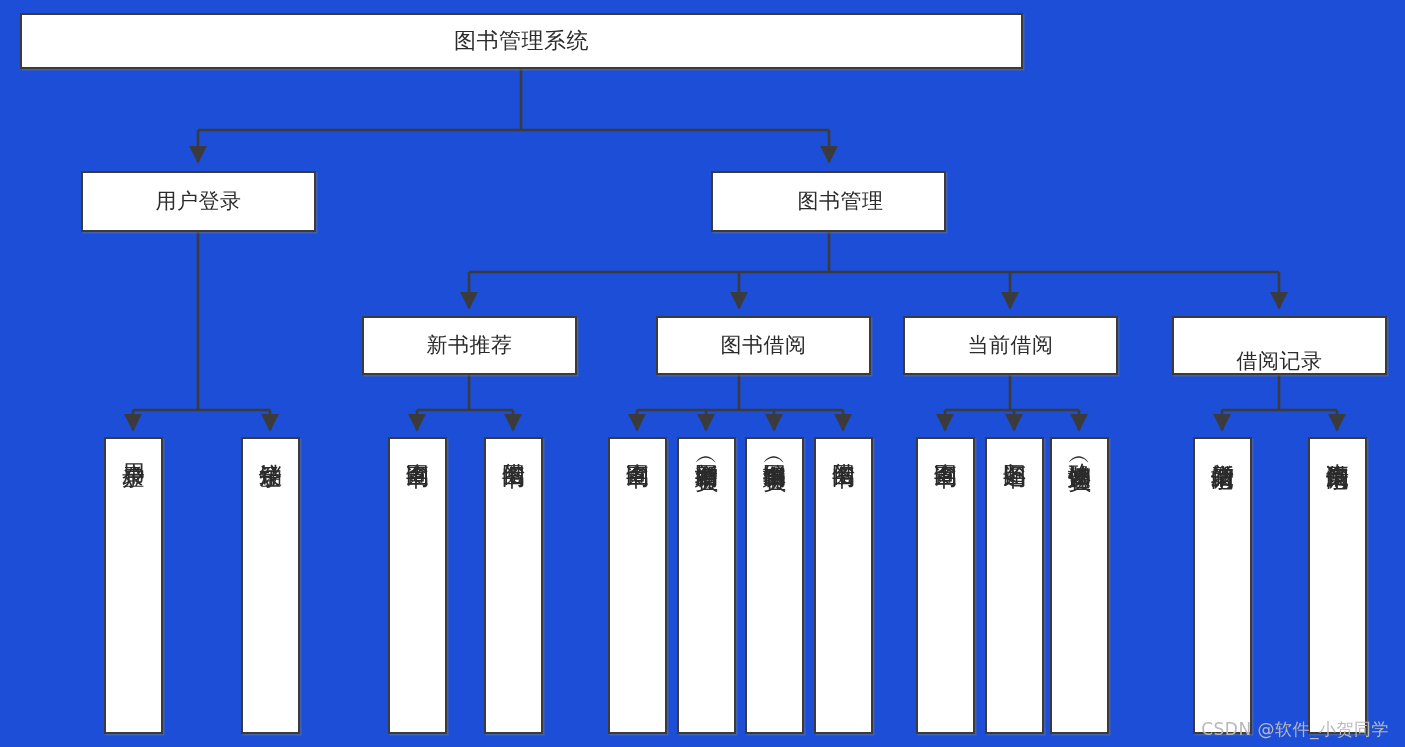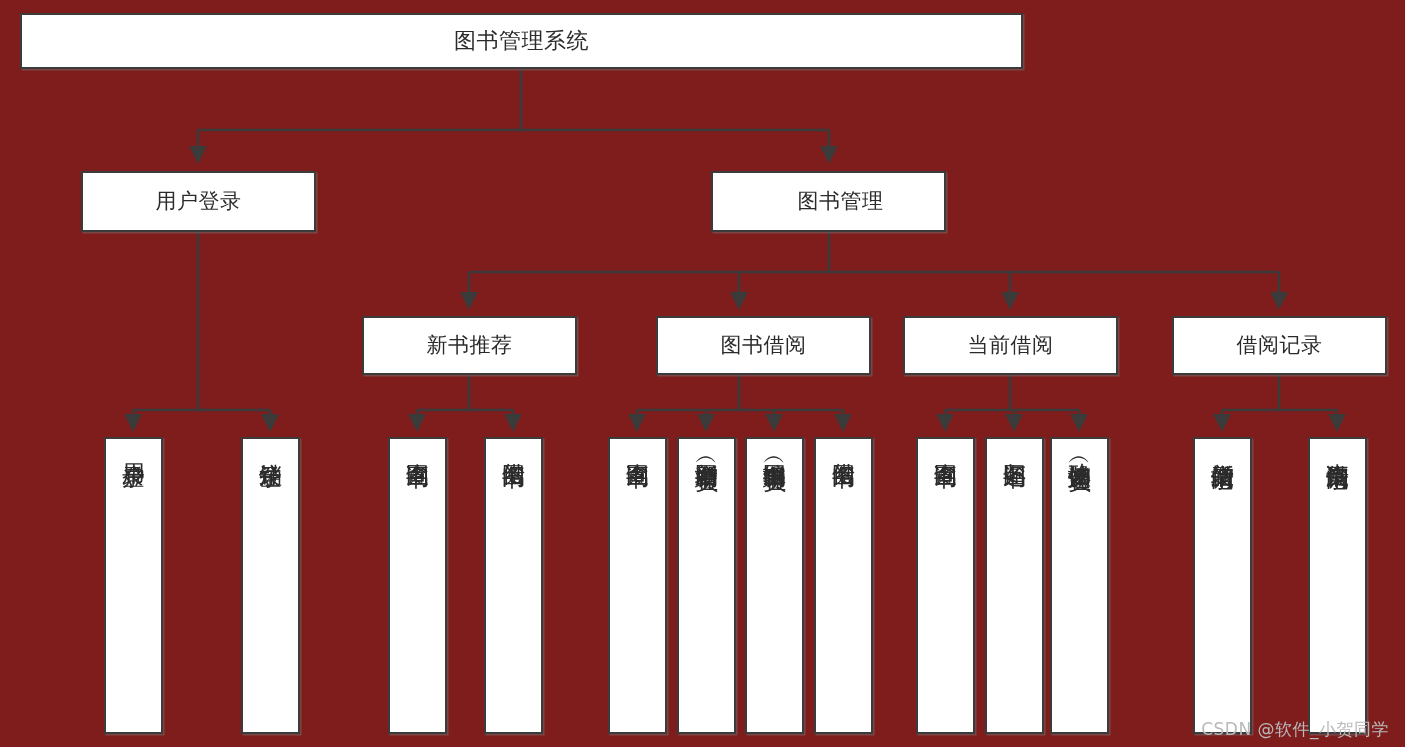--- a/index.html
+++ b/index.html
@@ -8,21 +8,21 @@
     padding: 0;
     background: #ffffff;
   }
   body {
     font-family: "DejaVu Sans", "Liberation Sans", sans-serif;
   }
   #canvas {
     position: relative;
     width: 1405px;
     height: 747px;
-    background: #7f1d1d;
+    background: #1d4ed8;
     overflow: hidden;
   }
   svg#edges {
     position: absolute;
     left: 0;
     top: 0;
     width: 1405px;
     height: 747px;
     pointer-events: none;
   }
@@ -140,21 +140,21 @@
 
   <div class="node horizontal" style="left:362px; top:316px; width:215px; height:59px;">
     <span class="label">新书推荐</span>
   </div>
   <div class="node horizontal" style="left:656px; top:316px; width:215px; height:59px;">
     <span class="label">图书借阅</span>
   </div>
   <div class="node horizontal" style="left:903px; top:316px; width:215px; height:59px;">
     <span class="label">当前借阅</span>
   </div>
-  <div class="node horizontal" style="left:1172px; top:316px; width:215px; height:59px;">
+  <div class="node horizontal" style="left:1172px; top:316px; width:215px; height:59px;align-items:flex-end;">
     <span class="label">借阅记录</span>
   </div>
 
   <div class="node vertical" style="left:104px; top:437px; width:59px; height:297px;">
     <span class="label">用户登录</span>
   </div>
   <div class="node vertical" style="left:241px; top:437px; width:59px; height:297px;">
     <span class="label">注销登录</span>
   </div>
 

